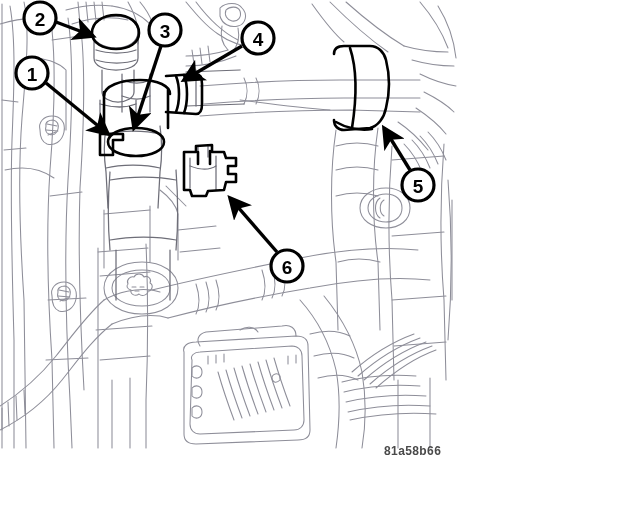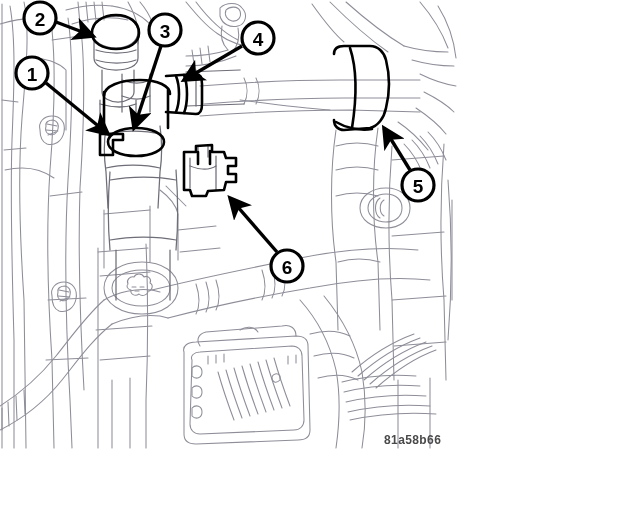--- a/index.html
+++ b/index.html
@@ -24,21 +24,21 @@
     position: absolute;
     left: 0;
     top: 0;
     width: 640px;
     height: 512px;
     display: block;
   }
   .ref-code {
     position: absolute;
     left: 384px;
-    top: 433px;
+    top: 444px;
     font-family: "Liberation Sans", sans-serif;
     font-size: 12px;
     font-weight: bold;
     letter-spacing: 0.4px;
     color: #4a4a4a;
     white-space: nowrap;
     user-select: none;
   }
   .callout-label {
     font-family: "Liberation Sans", sans-serif;

